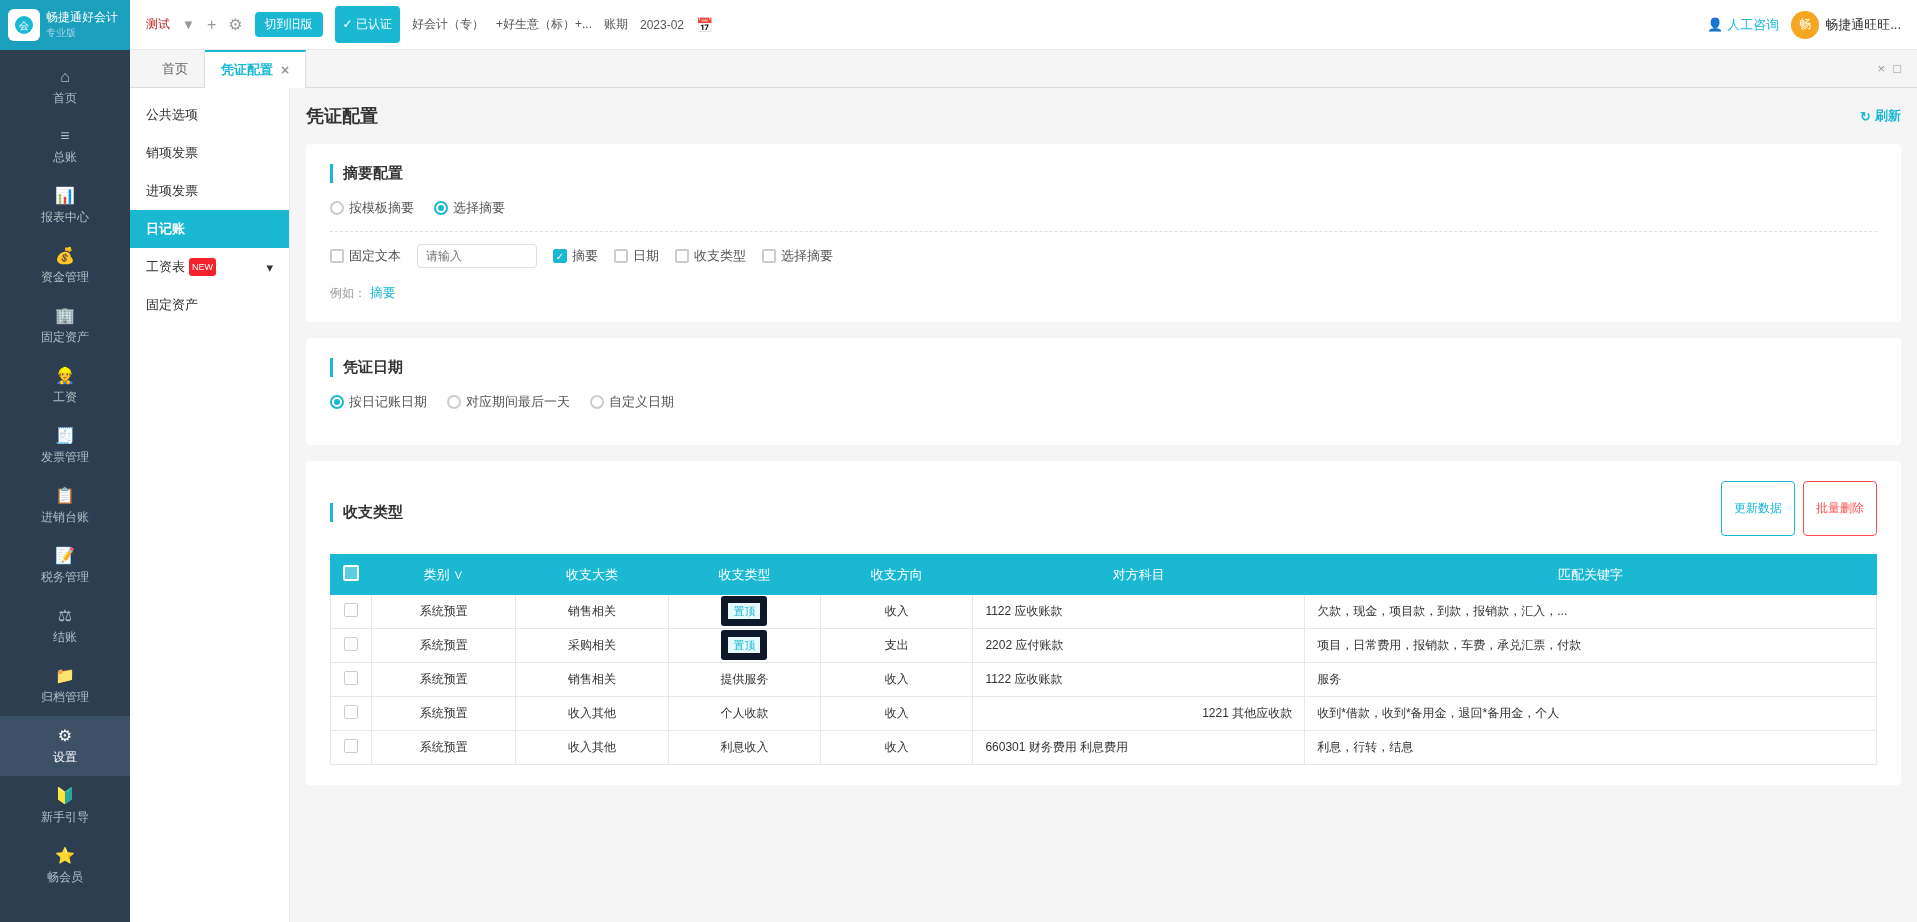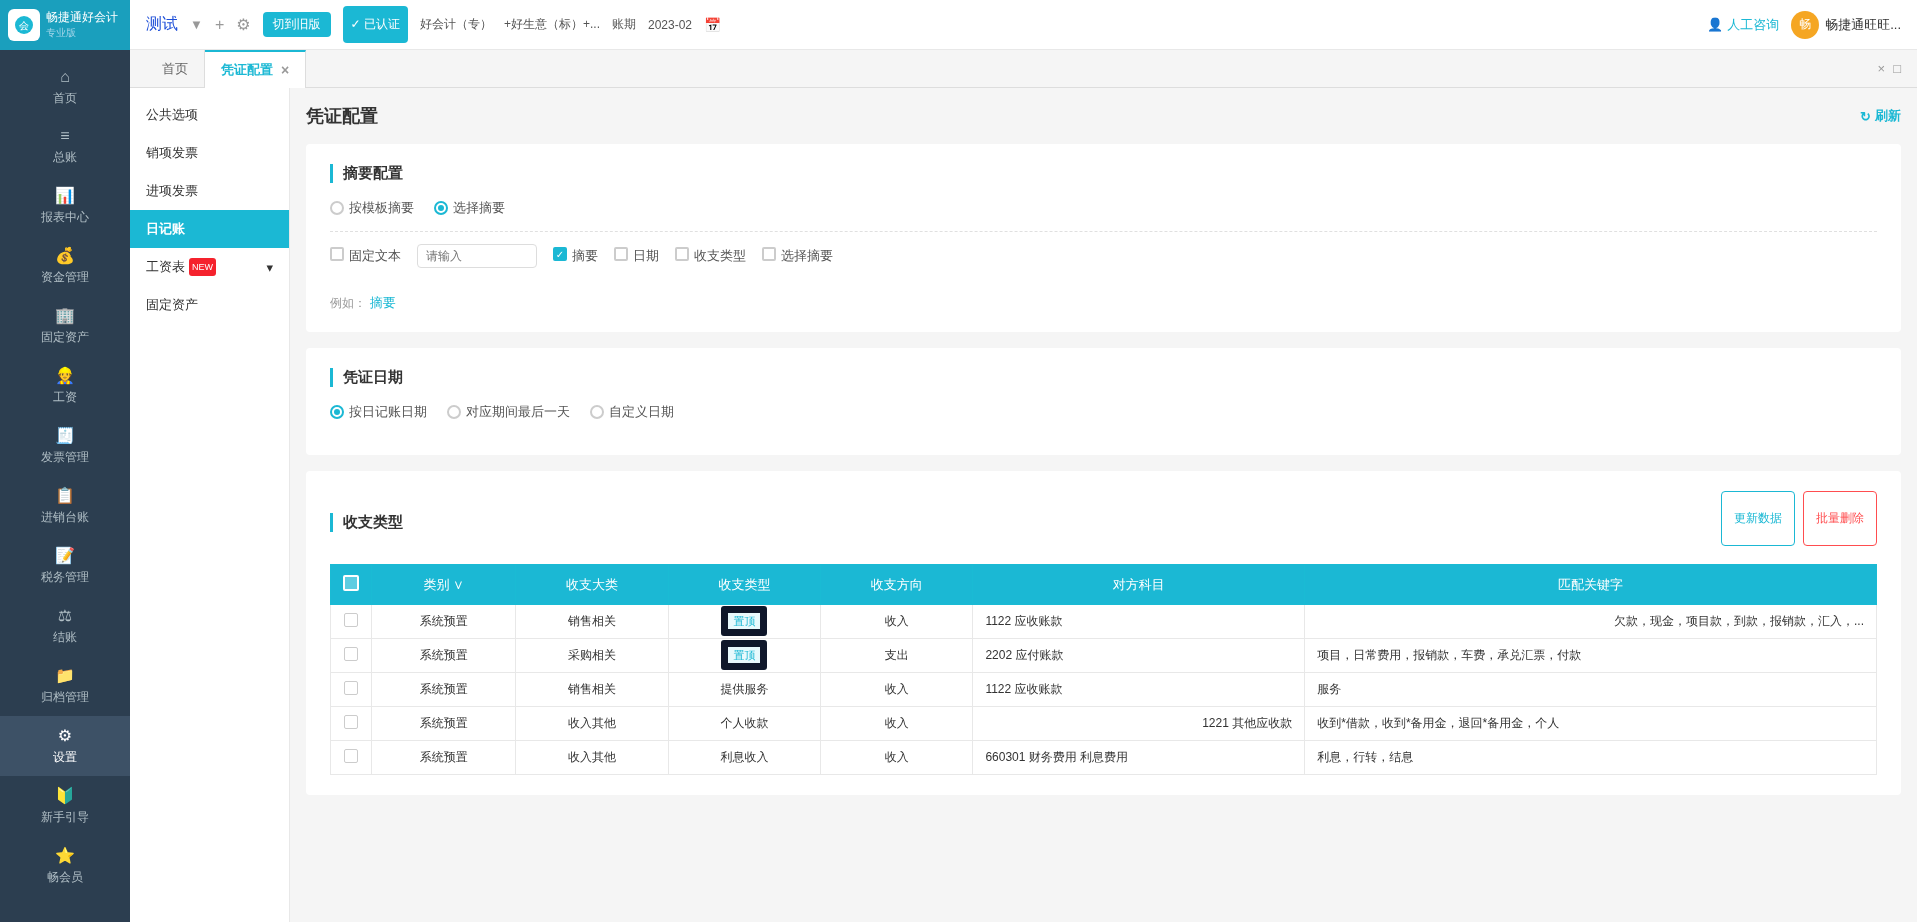--- a/index.html
+++ b/index.html
@@ -15,21 +15,21 @@
     .sidebar-logo-icon { width: 32px; height: 32px; background: #fff; border-radius: 6px; display: flex; align-items: center; justify-content: center; }
     .sidebar-logo-text { font-size: 12px; color: #fff; line-height: 1.3; }
     .sidebar-logo-sub { font-size: 10px; color: #a0d4e8; }
     .sidebar-nav { flex: 1; padding-top: 8px; }
     .sidebar-item { display: flex; flex-direction: column; align-items: center; padding: 10px 0; cursor: pointer; color: #b0bec5; font-size: 12px; gap: 4px; }
     .sidebar-item.active { background: #3d5166; color: #fff; }
     .sidebar-item .si-icon { font-size: 16px; }
 
     
     .topbar { background: #fff; height: 50px; display: flex; align-items: center; padding: 0 16px; border-bottom: 1px solid #e8e8e8; gap: 12px; flex-shrink: 0; }
-    .topbar-title { font-size: 16px; color: #1d4ed8; }
+    .topbar-title { font-size: 12px; color: #b91c1c; }
     .topbar-arrow { color: #999; }
     .topbar-switch { background: #1bb8d4; color: #fff; border: none; border-radius: 4px; padding: 4px 10px; font-size: 12px; cursor: pointer; }
     .topbar-badge { background: #1bb8d4; color: #fff; border-radius: 4px; padding: 10px 8px; font-size: 12px; }
     .topbar-text { font-size: 12px; color: #555; }
     .topbar-right { margin-left: auto; display: flex; align-items: center; gap: 12px; }
     .topbar-user { display: flex; align-items: center; gap: 6px; font-size: 13px; color: #333; cursor: pointer; }
     .avatar { width: 28px; height: 28px; border-radius: 50%; background: #f5a623; display: flex; align-items: center; justify-content: center; color: #fff; font-size: 12px; }
 
     
     .tabs-bar { background: #f5f5f5; border-bottom: 1px solid #ddd; display: flex; align-items: center; padding: 0 16px; height: 38px; flex-shrink: 0; }
@@ -54,21 +54,21 @@
     
     .config-section { background: #fff; border-radius: 4px; padding: 20px 24px; margin-bottom: 16px; }
     .section-title { font-size: 15px; font-weight: bold; color: #333; margin-bottom: 16px; border-left: 3px solid #1bb8d4; padding-left: 10px; }
 
     
     .radio-group { display: flex; align-items: center; gap: 20px; margin-bottom: 14px; }
     .radio-item { display: flex; align-items: center; gap: 5px; font-size: 13px; color: #555; cursor: pointer; }
     .radio-circle { width: 14px; height: 14px; border-radius: 50%; border: 2px solid #ccc; display: inline-block; flex-shrink: 0; }
     .radio-circle.checked { border-color: #1bb8d4; background: #fff; position: relative; }
     .radio-circle.checked::after { content: ''; position: absolute; top: 2px; left: 2px; width: 6px; height: 6px; border-radius: 50%; background: #1bb8d4; }
-    .checkbox-item { display: flex; gap: 5px; font-size: 13px; color: #555; cursor: pointer; }
+    .checkbox-item { display: flex; align-items: center; gap: 5px; font-size: 13px; color: #555; cursor: pointer; }
     .checkbox-box { width: 14px; height: 14px; border: 2px solid #ccc; border-radius: 2px; display: inline-block; flex-shrink: 0; background: #fff; }
     .checkbox-box.checked { background: #1bb8d4; border-color: #1bb8d4; display: flex; align-items: center; justify-content: center; color: #fff; font-size: 10px; }
 
     .summary-row { display: flex; align-items: center; gap: 16px; flex-wrap: wrap; }
     .fixed-text-input { border: 1px solid #ddd; border-radius: 4px; padding: 4px 8px; font-size: 12px; color: #ccc; width: 120px; }
     .example-text { color: #1bb8d4; font-size: 13px; margin-top: 6px; }
     .example-label { color: #999; font-size: 12px; }
 
     
     .table-header-bar { display: flex; justify-content: flex-end; gap: 8px; margin-bottom: 8px; }
@@ -270,21 +270,21 @@
             </label>
             <label class="checkbox-item">
               <span class="checkbox-box"></span>
               <span>收支类型</span>
             </label>
             <label class="checkbox-item">
               <span class="checkbox-box"></span>
               <span>选择摘要</span>
             </label>
           </div>
-          <div style="margin-top:26px;">
+          <div style="margin-top:16px;">
             <span class="example-label">例如：</span>
             <span class="example-text">摘要</span>
           </div>
         </div>
 
         <div class="config-section">
           <div class="section-title">凭证日期</div>
           <div class="radio-group">
             <label class="radio-item">
               <span class="radio-circle checked"></span>
@@ -340,21 +340,21 @@
             <tr>
     <td><span class="row-checkbox"></span></td>
     <td>系统预置</td>
     <td>销售相关</td>
     <td>
       <span class="tag-btn">置顶</span>
       
     </td>
     <td>收入</td>
     <td style="text-align:left;">1122 应收账款</td>
-    <td style="text-align:right;">欠款，现金，项目款，到款，报销款，汇入，...</td>
+    <td style="text-align:left;">欠款，现金，项目款，到款，报销款，汇入，...</td>
   </tr>
                 <tr>
     <td><span class="row-checkbox"></span></td>
     <td>系统预置</td>
     <td>采购相关</td>
     <td>
       <span class="tag-btn">置顶</span>
       
     </td>
     <td>支出</td>

